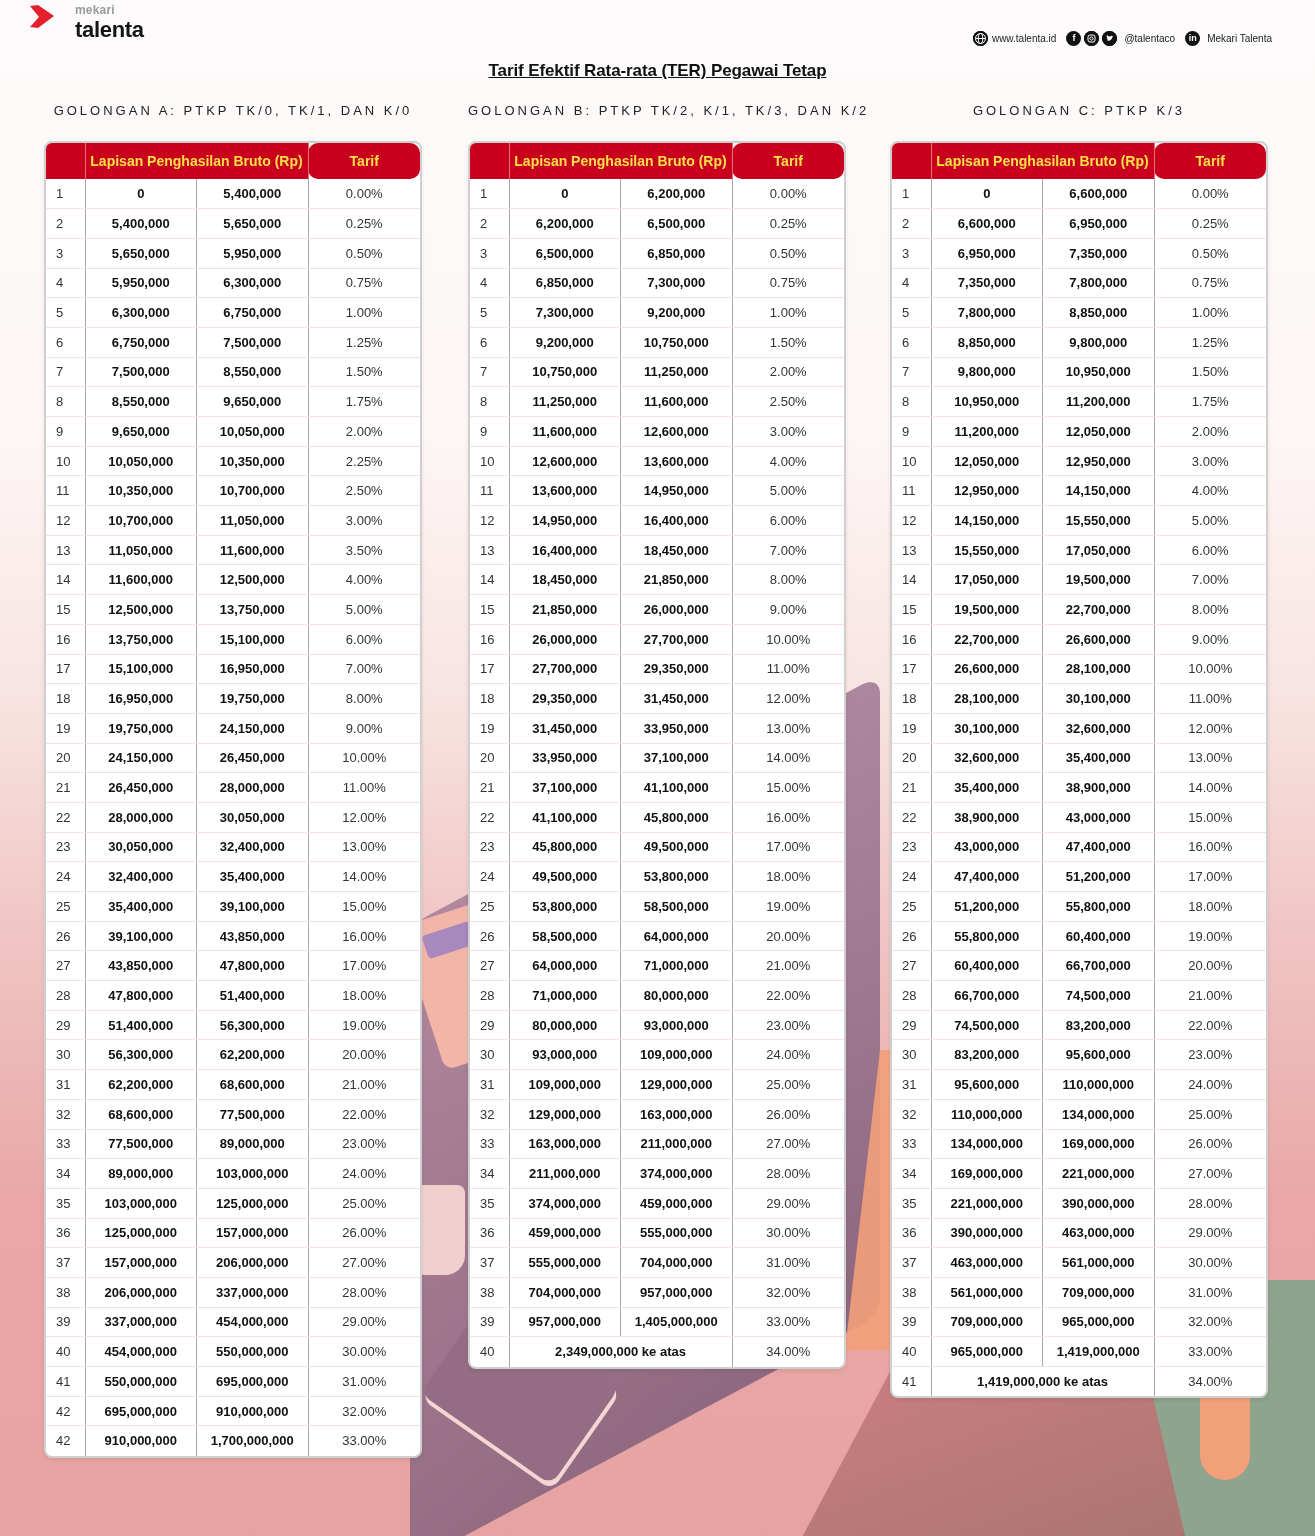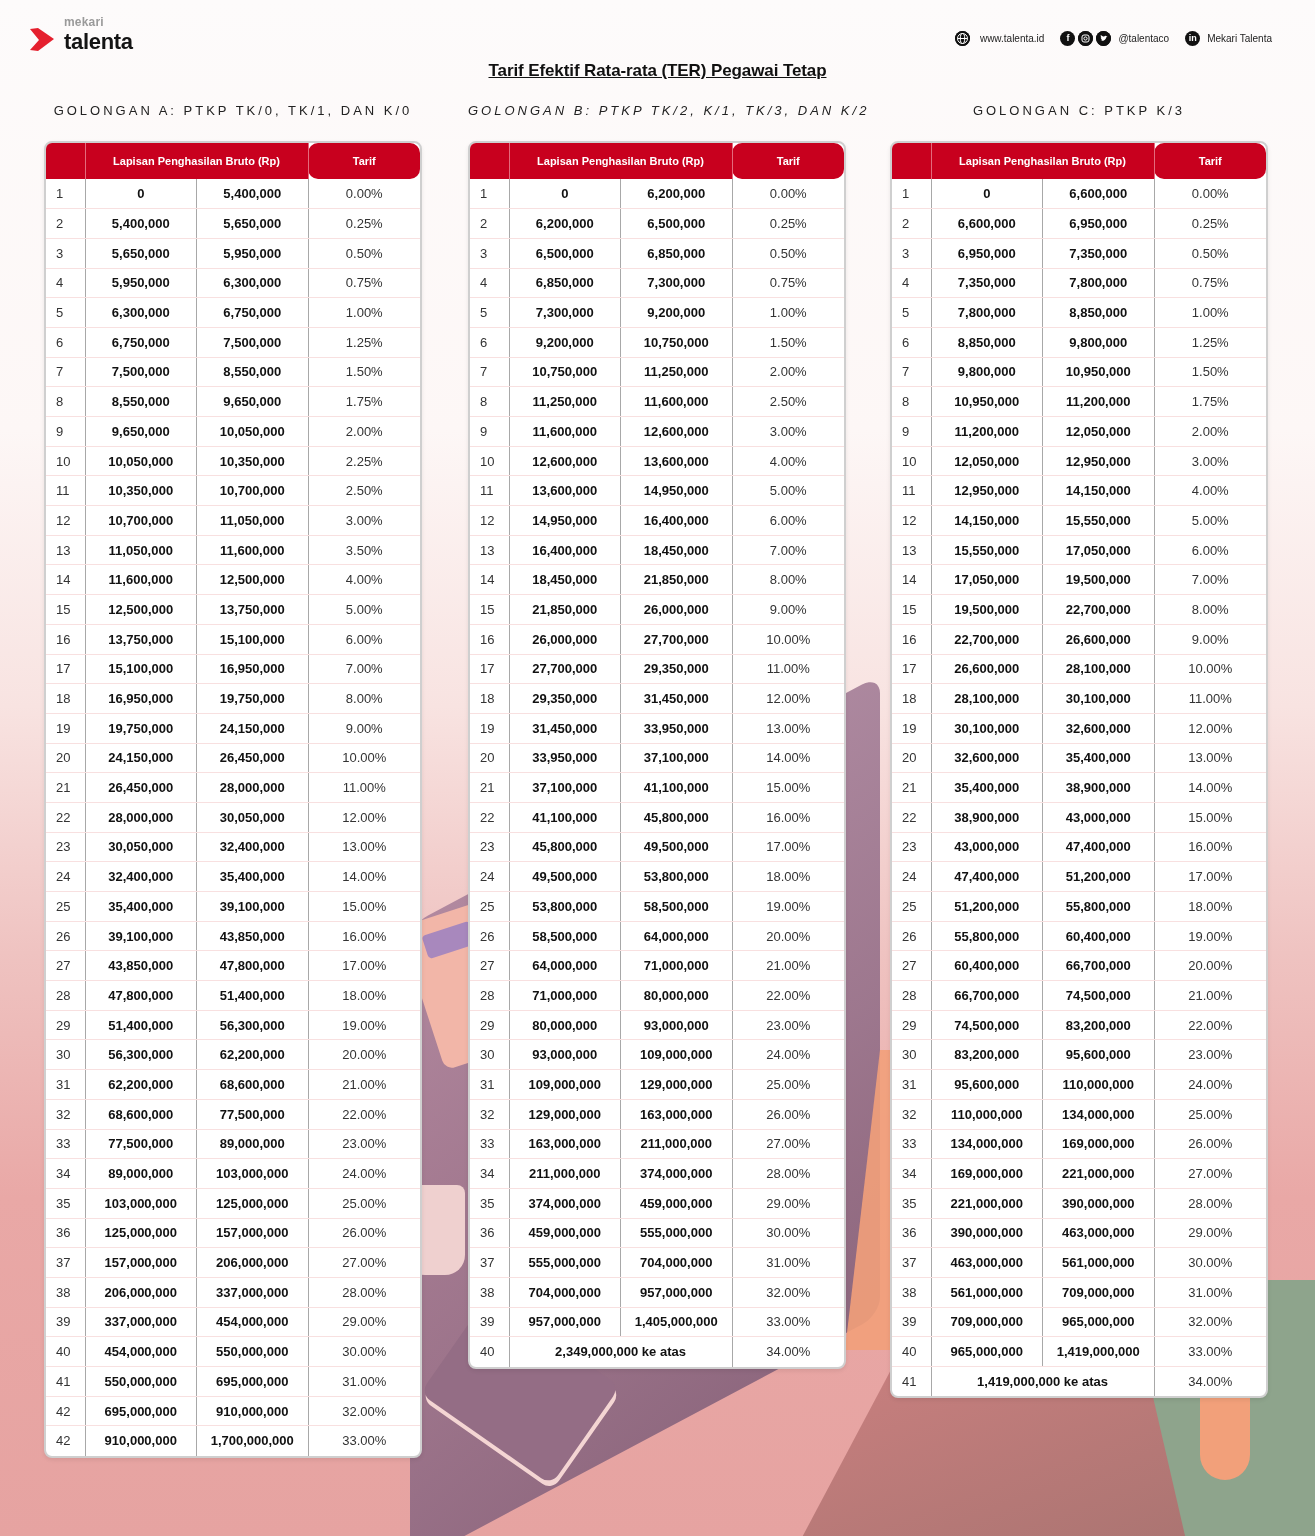--- a/index.html
+++ b/index.html
@@ -51,31 +51,31 @@
     clip-path: polygon(40% 0, 100% 0, 100% 100%, 20% 100%, 0 40%);
   }
   .bg-orange-block {
     left: 845px; top: 1050px; width: 70px; height: 300px;
     background: #f2a07a; opacity: 0.9;
     clip-path: polygon(50% 0, 100% 0, 100% 100%, 0 100%);
   }
 
   
   .logo {
-    position: absolute; left: 28px; top: 16px;
-    display: flex; align-items: flex-end; gap: 8px;
+    position: absolute; left: 28px; top: 4px;
+    display: flex; align-items: flex-start; gap: 19px;
   }
   .logo-mark { width: 28px; height: 26px; }
   .logo-text { display: flex; flex-direction: column; line-height: 1; }
   .logo-mekari { font-size: 12px; color: #9a9a9a; font-weight: 700; letter-spacing: 0.2px; }
   .logo-talenta { font-size: 22px; color: #141414; font-weight: 700; letter-spacing: -0.3px; margin-top: 3px; }
 
   .socials {
     position: absolute; right: 43px; top: 31px;
-    display: flex; align-items: center; gap: 6px; font-size: 10px; color: #222;
+    display: flex; align-items: center; font-size: 10px; color: #222;
   }
   .social-group { display: flex; align-items: center; gap: 3px; margin-left: 10px; }
   .social-icon {
     width: 15px; height: 15px; border-radius: 50%;
     background: #111; color: #fff; font-size: 9px; font-weight: 700;
     display: inline-flex; align-items: center; justify-content: center;
     line-height: 1;
   }
   .social-label { margin-left: 4px; }
 
@@ -90,21 +90,21 @@
   }
 
   
   .tbl-wrap {
     position: absolute; background: #fff; border-radius: 8px;
     border: 2px solid #cfcfcf; overflow: hidden;
     box-shadow: 0 2px 4px rgba(0,0,0,0.08);
   }
   table { border-collapse: collapse; width: 100%; table-layout: fixed; }
   thead th {
-    background: #c8001e; color: #ffffff; font-size: 11px; font-weight: 700;
+    background: #c8001e; color: #fde047; font-size: 14px; font-weight: 700;
     height: 36px; text-align: center; border-right: 1px solid #e46a7c;
   }
   thead th:last-child { border-right: none; border-radius: 10px; }
   tbody td {
     height: 29.7px; font-size: 13px; text-align: center;
     border-bottom: 1px solid #f8e0e0;
     border-right: 1px solid #a8a8a8;
   }
   tbody td:last-child { border-right: none; }
   tbody tr:last-child td { border-bottom: none; }
@@ -166,21 +166,21 @@
   </span>
   <span class="social-group">
     <span class="social-icon">in</span>
     <span class="social-label">Mekari Talenta</span>
   </span>
 </div>
 
 <h1 class="main-title">Tarif Efektif Rata-rata (TER) Pegawai Tetap</h1>
 
 <div class="group-title" style="left:44px; width:378px;">GOLONGAN A: PTKP TK/0, TK/1, DAN K/0</div>
-<div class="group-title" style="left:468px; width:378px;font-style:italic;">GOLONGAN B: PTKP TK/2, K/1, TK/3, DAN K/2</div>
+<div class="group-title" style="left:468px; width:378px;">GOLONGAN B: PTKP TK/2, K/1, TK/3, DAN K/2</div>
 <div class="group-title" style="left:890px; width:378px;">GOLONGAN C: PTKP K/3</div>
 
 <div class="tbl-wrap" style="left:44px; top:141px; width:378px;">
   <table>
     <colgroup>
         <col class="c-no">
         <col>
         <col>
         <col class="c-tarif">
       </colgroup>

